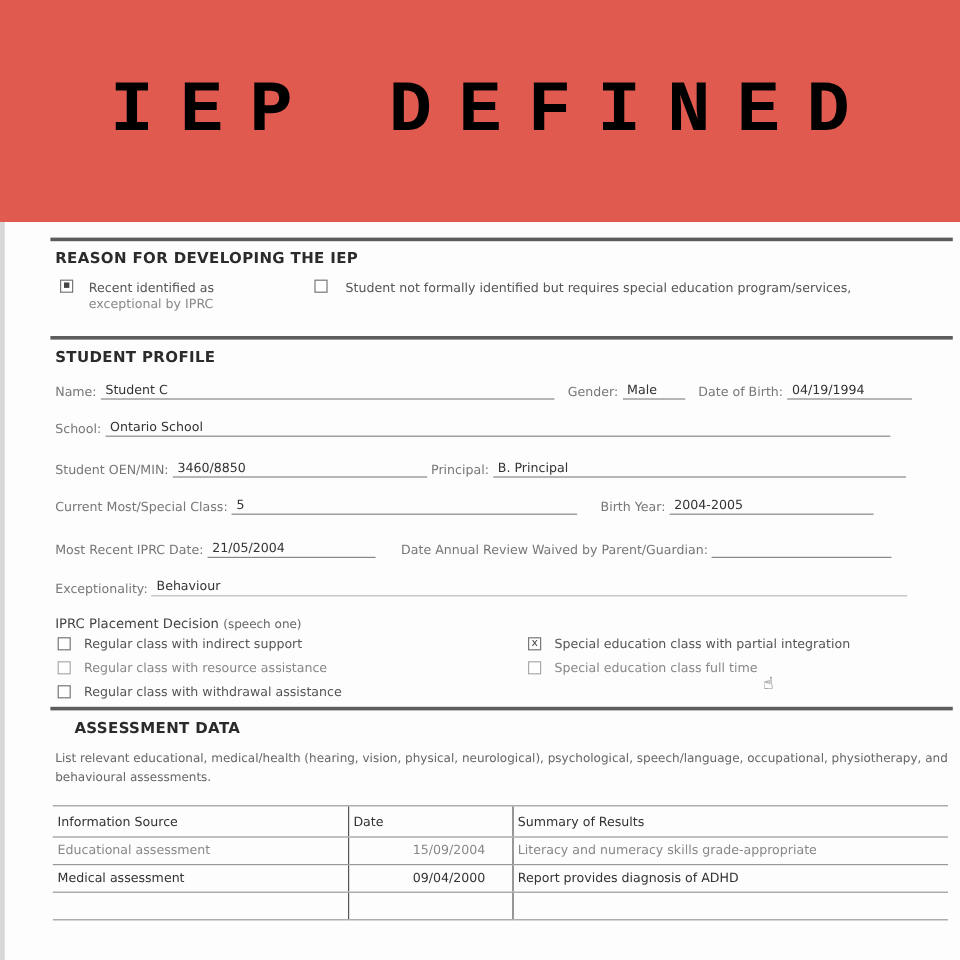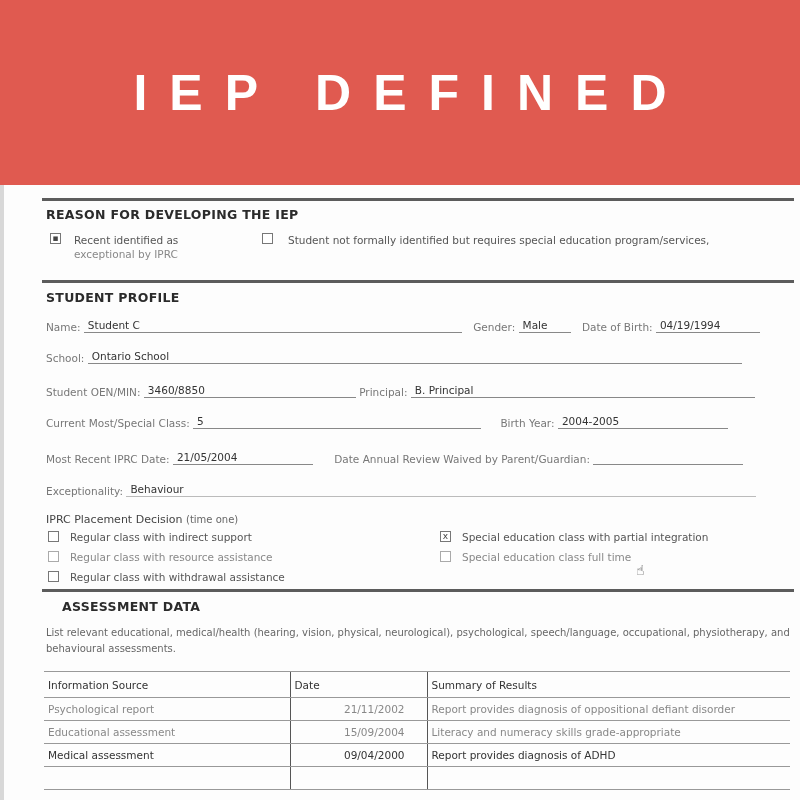--- a/index.html
+++ b/index.html
@@ -5,22 +5,22 @@
     * { box-sizing: border-box; margin: 0; padding: 0; }
     html, body { width: 800px; height: 800px; overflow: hidden; background: #ffffff; }
     body { position: relative; font-family: "DejaVu Sans", sans-serif; color: #333; }
 
     .banner {
       position: absolute; left: 0; top: 0; width: 800px; height: 185px;
       background: #e05a50;
       display: flex; align-items: center; justify-content: center;
     }
     .banner-title {
-      color: #ffffff; font-family: Liberation Sans, sans-serif; font-weight: bold;
-      font-size: 50px; letter-spacing: 22px; padding-left: 22px;
+      color: #000000; font-family: Liberation Mono, monospace; font-weight: bold;
+      font-size: 60px; letter-spacing: 22px; padding-left: 22px;
     }
 
     .doc {
       position: absolute; left: 0; top: 185px; width: 800px; height: 784px;
       background: #fdfdfd;
       border-left: 4px solid #d8d8d8;
     }
     .doc-inner { position: absolute; left: 38px; top: 0; width: 752px; }
 
     .rule {
@@ -123,21 +123,21 @@
       <span class="val" style="width:150px;"></span>
     </div>
 
     <div class="field-row" style="top:298px;">
       <span class="lbl">Exceptionality:</span>
       <span class="val" style="width:630px; border-bottom-color:#bbb;">Behaviour</span>
     </div>
 
     <div class="opt-text" style="left:4px; top:328px; color:#444; font-size:11px;">
       <span>IPRC Placement Decision</span>
-      <span style="color:#666; font-size:10px;">(time one)</span>
+      <span style="color:#666; font-size:10px;">(speech one)</span>
     </div>
 
     <div class="cb" style="left:6px; top:346px;"></div>
     <div class="opt-text" style="left:28px; top:345px;">Regular class with indirect support</div>
 
     <div class="cb" style="left:6px; top:366px; border-color:#aaa;"></div>
     <div class="opt-text light" style="left:28px; top:365px;">Regular class with resource assistance</div>
 
     <div class="cb" style="left:6px; top:386px;"></div>
     <div class="opt-text" style="left:28px; top:385px;">Regular class with withdrawal assistance</div>
@@ -162,25 +162,20 @@
       </colgroup>
       <thead>
         <tr>
           <th>Information Source</th>
           <th>Date</th>
           <th>Summary of Results</th>
         </tr>
       </thead>
       <tbody>
         <tr class="light">
-          <td>Psychological report</td>
-          <td class="date">21/11/2002</td>
-          <td>Report provides diagnosis of oppositional defiant disorder</td>
-        </tr>
-        <tr class="light">
           <td>Educational assessment</td>
           <td class="date">15/09/2004</td>
           <td>Literacy and numeracy skills grade-appropriate</td>
         </tr>
         <tr class="dark">
           <td>Medical assessment</td>
           <td class="date">09/04/2000</td>
           <td>Report provides diagnosis of ADHD</td>
         </tr>
         <tr>

